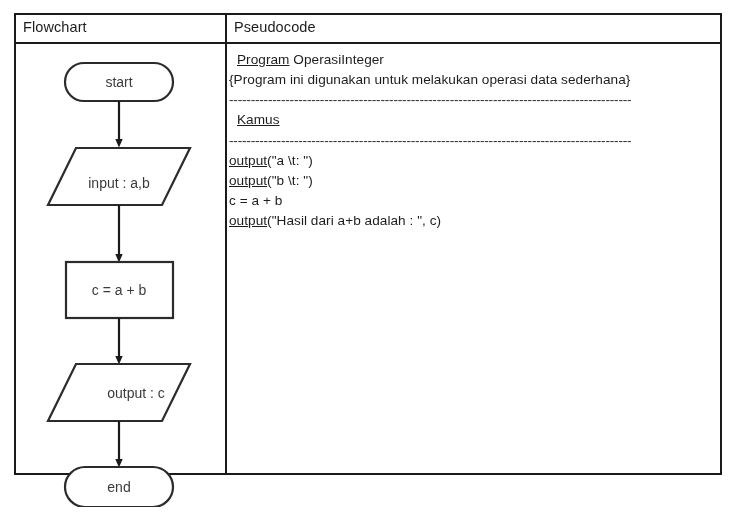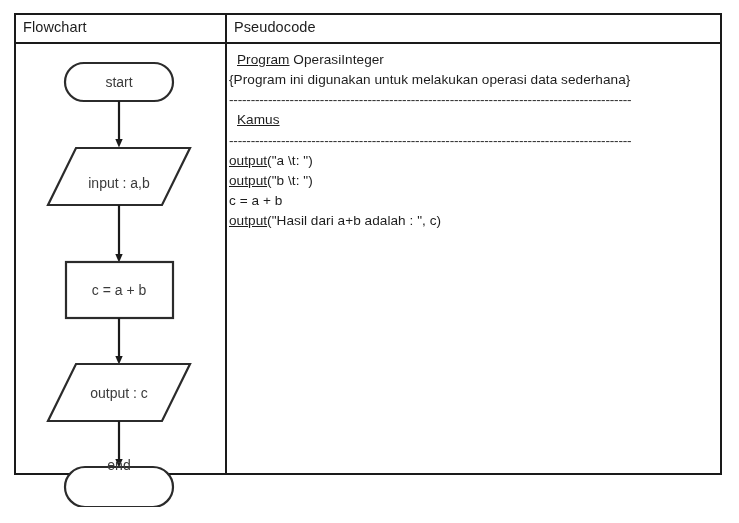--- a/index.html
+++ b/index.html
@@ -149,22 +149,22 @@
       <polygon points="62,323 176,323 148,380 34,380" fill="#ffffff" stroke="#2b2b2b" stroke-width="2.2"></polygon>
 
       <line x1="105" y1="380" x2="105" y2="422" stroke="#1a1a1a" stroke-width="2.2" marker-end="url(#arrowhead)"></line>
 
       <rect x="51" y="426" width="108" height="40" rx="20" ry="20" fill="#ffffff" stroke="#2b2b2b" stroke-width="2.2"></rect>
     </svg>
 
     <div class="flow-label" style="left:105px; top:41px;">start</div>
     <div class="flow-label" style="left:105px; top:136px;margin-top:6px;">input : a,b</div>
     <div class="flow-label" style="left:105px; top:249px;">c = a + b</div>
-    <div class="flow-label" style="left:105px; top:352px;text-align:right;">output : c</div>
-    <div class="flow-label" style="left:105px; top:424px;">end</div>
+    <div class="flow-label" style="left:122px; top:352px;text-align:right;">output : c</div>
+    <div class="flow-label" style="left:105px; top:446px;">end</div>
   </div>
 
   <div class="code-area">
 
     <div class="code-line bold"><span class="u">Program</span><span> </span><span>OperasiInteger</span></div>
 
     <div class="code-line">{Program ini digunakan untuk melakukan operasi data sederhana}</div>
 
     <div class="rule">---------------------------------------------------------------------------------------------</div>
 

